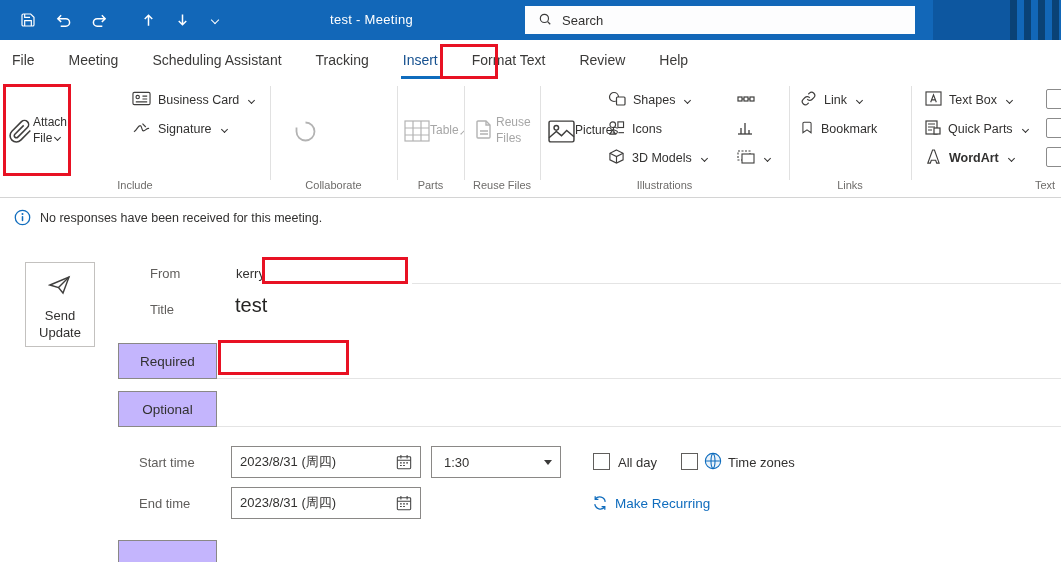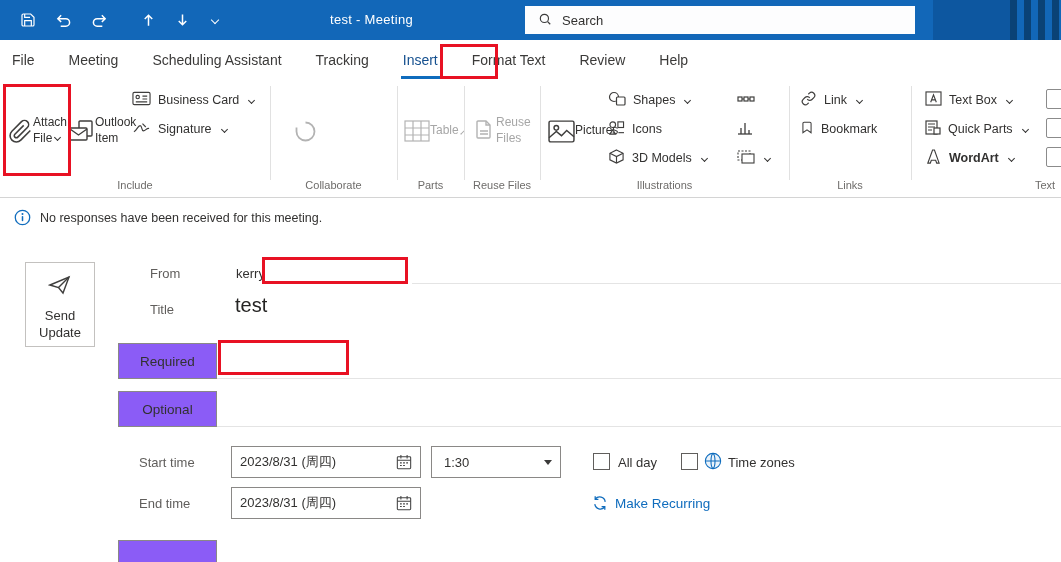--- a/index.html
+++ b/index.html
@@ -49,21 +49,21 @@
 
   
   .form{ position:absolute; top:236px; left:0; right:0; bottom:0; background:#fff;
          font-size:13px; color:#323130; }
   .flabel{ position:absolute; color:var(--color-label_gray,#605e5c); }
   .hline{ position:absolute; height:1px; background:#e4e4e4; right:0; }
   .send-btn{ position:absolute; left:25px; top:26px; width:70px; height:85px; border:1px solid #c3c1bf;
              display:flex; flex-direction:column; align-items:center; padding-top:12px; gap:7px;
              text-align:center; line-height:1.35; cursor:pointer; background:#fff; }
   .pill-btn{ position:absolute; left:118px; width:99px; height:36px; border:1px solid #8a8886;
-             display:flex; align-items:center; justify-content:center; background:#8b5cf6;
+             display:flex; align-items:center; justify-content:center; background:#c4b5fd;
              font-size:13.5px; cursor:pointer; }
   .field{ position:absolute; height:32px; border:1px solid #8a8886; background:#fff;
           display:flex; align-items:center; padding:0 8px; gap:6px; }
   .field .grow{ flex:1; }
   .tri{ width:0; height:0; border-left:4.5px solid transparent; border-right:4.5px solid transparent;
         border-top:5.5px solid #3b3a39; }
   .checkbox{ position:absolute; width:17px; height:17px; border:1px solid #605e5c; background:#fff; cursor:pointer; }
   .link-row{ position:absolute; display:flex; align-items:center; gap:7px;
              color:var(--color-accent,#0f6cbd); font-size:13.5px; cursor:pointer; }
 
@@ -137,30 +137,20 @@
   <div class="ribbon">
 
     <div class="big-btn" style="left:8px; width:58px;">
       <span class="ic">
         <svg width="25" height="25" viewBox="0 0 24 24" fill="none" stroke="#3f3e3d" stroke-width="1.5">
             <path d="M21.44 11.05l-9.19 9.19a6 6 0 0 1-8.49-8.49l9.19-9.19a4 4 0 0 1 5.66 5.66l-9.2 9.19a2 2 0 0 1-2.83-2.83l8.49-8.48"></path>
           </svg>
       </span>
       <span class="lbl"><span>Attach File</span><i class="chev"></i></span>
     </div>
-    <div class="big-btn" style="left:68px; width:56px;">
-      <span class="ic">
-        <svg width="27" height="24" viewBox="0 0 27 24" fill="none" stroke="#3f3e3d" stroke-width="1.4">
-            <rect x="11" y="2" width="13" height="15" rx="1"></rect>
-            <rect x="2" y="9" width="17" height="12" rx="1" fill="#fff"></rect>
-            <path d="M2 10l8.5 6 8.5-6"></path>
-          </svg>
-      </span>
-      <span class="lbl">Outlook Item</span>
-    </div>
     <div class="row-btn" style="left:132px; top:10px;">
       <span>
         <svg width="19" height="15" viewBox="0 0 20 15" fill="none" stroke="#3f3e3d" stroke-width="1.2">
             <rect x="1" y="1" width="18" height="13" rx="1.5"></rect>
             <circle cx="6" cy="6" r="1.8"></circle>
             <path d="M11 5h5M11 8h5M4 11h12"></path>
           </svg>
       </span>
       <span>Business Card</span>
       <i class="chev"></i>

